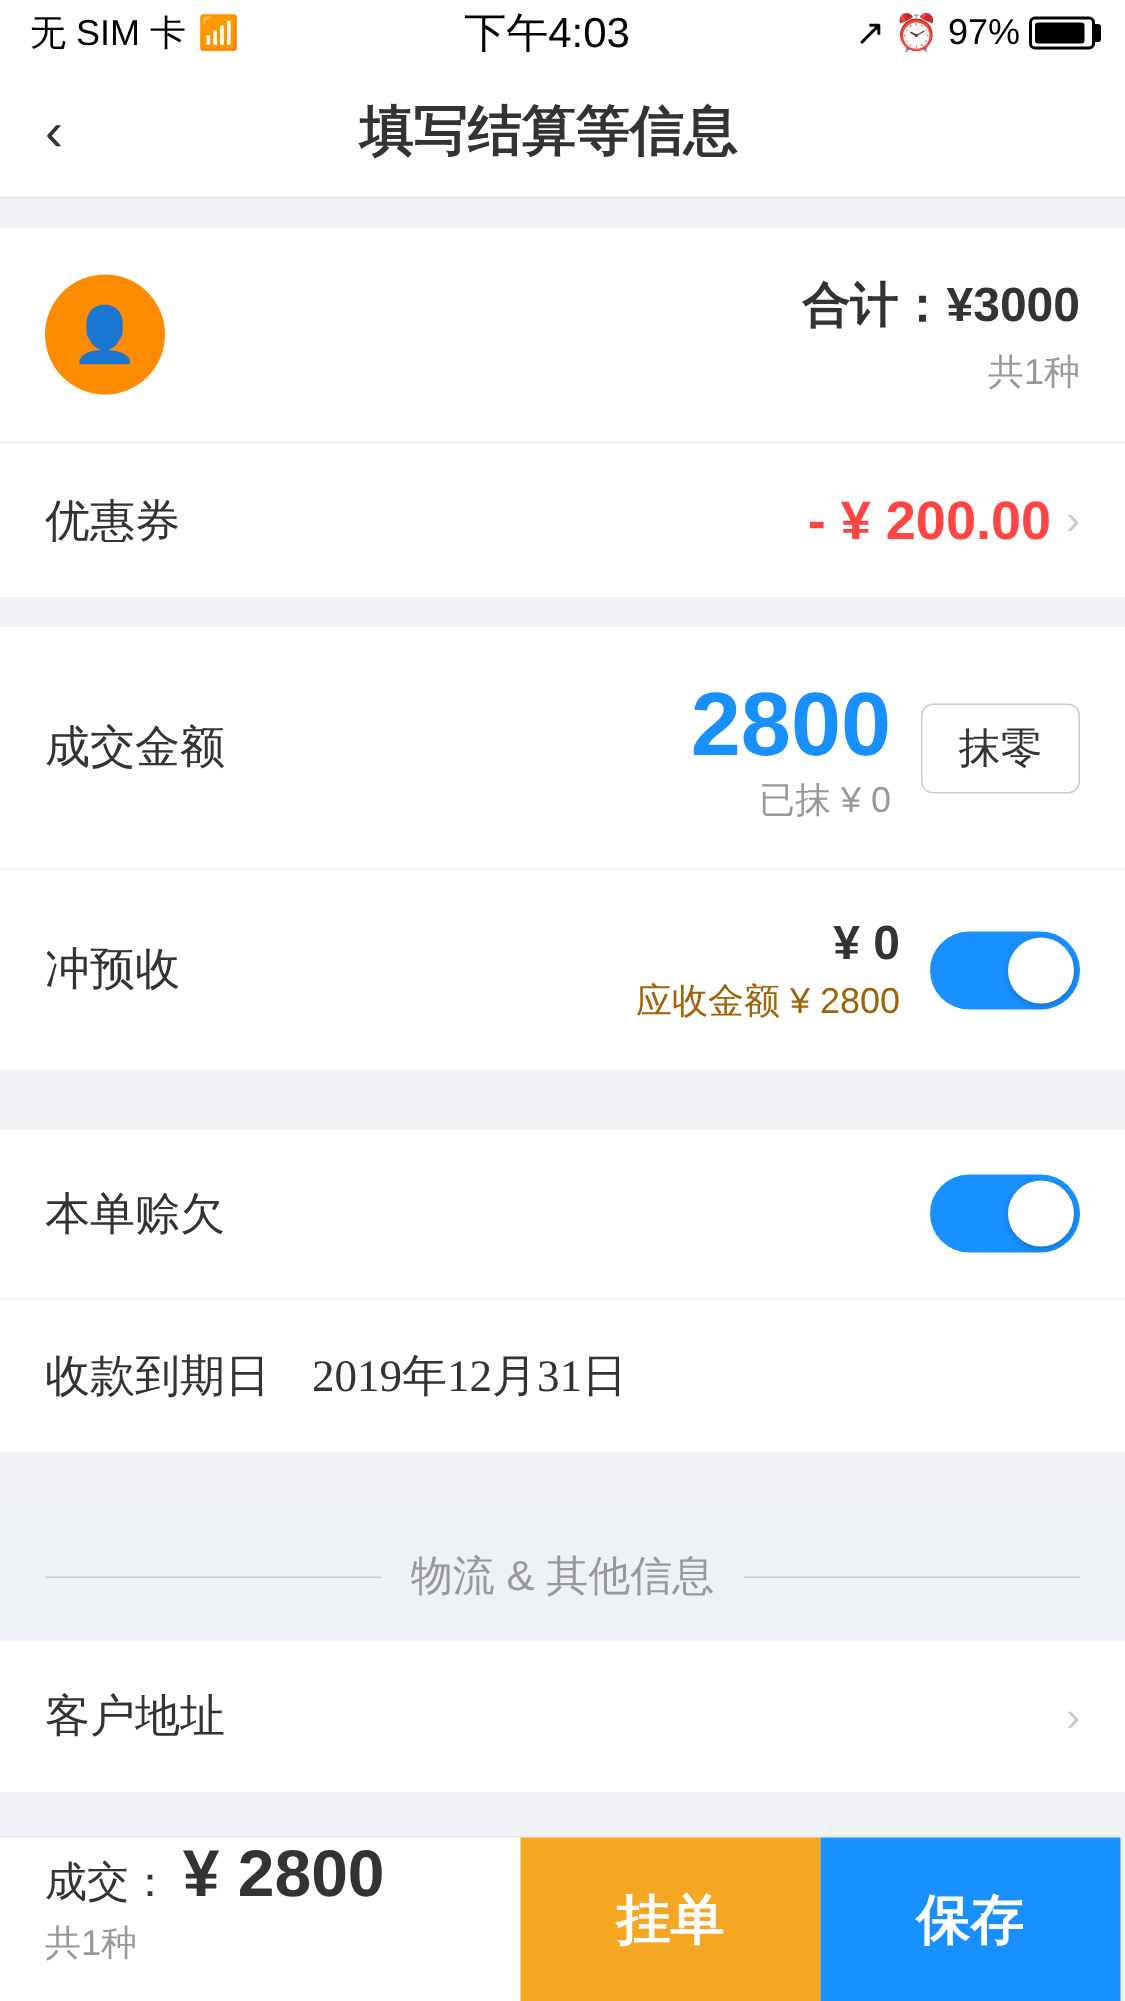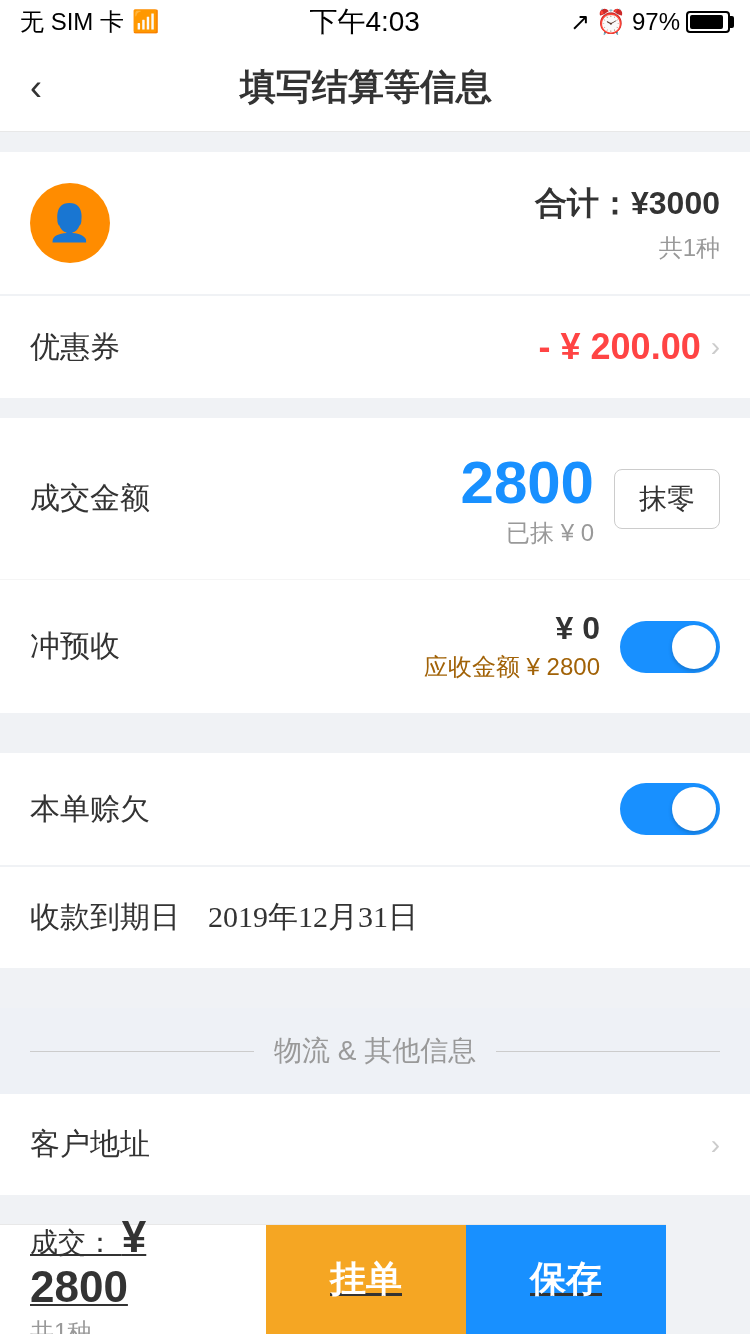--- a/index.html
+++ b/index.html
@@ -205,27 +205,25 @@
     .address-value { font-size: 30px; color: #333; flex: 1; text-align: left; padding-left: 30px; }
 
     
     .gray-area { height: 200px; background: #f0f2f5; }
 
     
     .bottom-bar {
       position: fixed;
       bottom: 0;
       left: 0;
-      width: 666px;
+      width: 747px;
       height: 110px;
       background: #fff;
       display: flex;
-      align-items: center;
       border-top: 1px solid #e8e8e8;
-      text-decoration: underline;
     }
     .bottom-summary {
       flex: 1;
       padding: 0 30px;
     }
     .bottom-deal-amount { font-size: 44px; font-weight: 600; color: #333; }
     .bottom-count { font-size: 24px; color: #999; margin-top: 4px; }
     .hang-btn {
       width: 200px; height: 110px;
       background: #f5a623;

